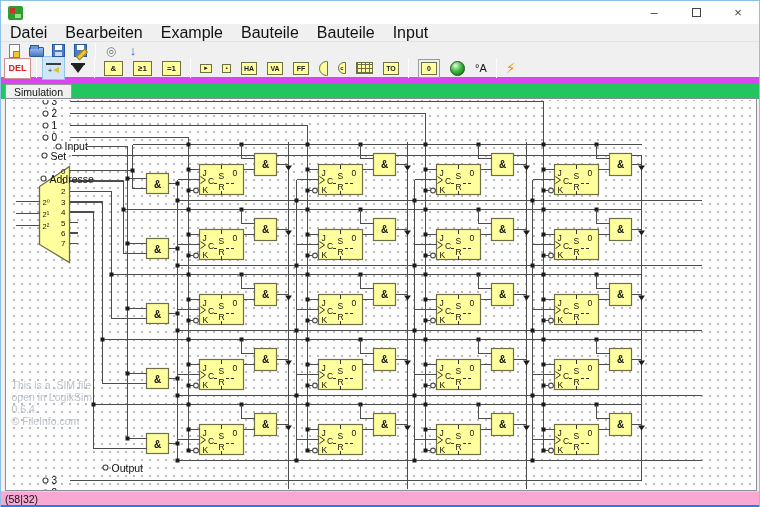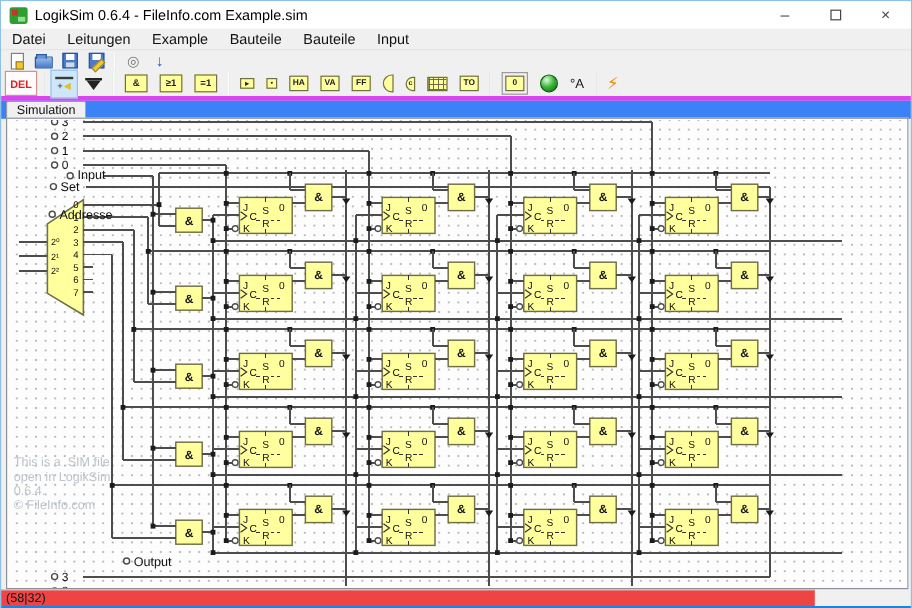--- a/index.html
+++ b/index.html
@@ -18,26 +18,26 @@
     background:#8fe08f; }
   #title-text { font-size:12px; color:#000; }
   #win-controls { margin-left:auto; display:flex; height:100%; }
   .winbtn { width:42px; height:100%; display:flex; align-items:center; justify-content:center;
     color:#444; font-size:13px; }
   .winbtn .maxbox { width:9px; height:9px; border:1px solid #444; display:block; }
 
   
   #menubar { height:18px; background:#f0f0f0; display:flex; align-items:center;
     border-bottom:1px solid #e3e3e3; }
-  .menu-item { font-size:12px; color:#111; padding:1px 9px; }
+  .menu-item { font-size:16px; color:#111; padding:1px 9px; }
 
   
   .toolbar { display:flex; align-items:center; background:#f0f0f0; }
   #toolbar-file { height:17px; padding-left:2px; }
-  #toolbar-comp { height:25px; padding-left:2px; border-bottom:4px solid #d946ef; }
+  #toolbar-comp { height:25px; padding-left:2px; border-bottom:7px solid #d946ef; }
   .tsep { width:1px; height:16px; background:#b8b8b8; border-right:1px solid #fdfdfd;
     margin:0 4px; }
   .tsep.tall { height:20px; }
   .tb { display:flex; align-items:center; justify-content:center; height:16px; min-width:22px; }
 
   .ic-new { width:11px; height:14px; background:#fff; border:1px solid #808080; position:relative; }
   .ic-new:after { content:""; position:absolute; right:-1px; bottom:-1px; width:5px; height:5px;
     background:#f0c830; border:1px solid #a08020; }
   .ic-open { width:15px; height:10px; background:linear-gradient(#9cbef0,#4a7ac8);
     border:1px solid #2a5a9a; border-radius:1px; position:relative; margin-top:3px; }
@@ -80,59 +80,58 @@
   .wiretool .bar { width:15px; height:2px; background:#3a3a3a; margin-bottom:2px; }
   .wiretool .sub { font-size:8px; color:#333; display:flex; align-items:center; }
   .wiretool .tri { width:0; height:0; border-top:3px solid transparent; border-bottom:3px solid transparent;
     border-right:6px solid #d8c232; margin-left:1px; }
   .arrowtool { display:flex; flex-direction:column; align-items:center; }
   .arrowtool .bar { width:14px; height:2px; background:#222; }
   .arrowtool .tri { width:0; height:0; border-left:6px solid transparent; border-right:6px solid transparent;
     border-top:8px solid #222; }
 
   
-  #tabrow { height:15px; position:relative; background:#3b82f6; }
+  #tabrow { height:15px; position:relative; background:#22c55e; }
   #tab-simulation { position:absolute; left:4px; bottom:0; height:15px; padding:0 8px;
     background:#f0f0f0; border:1px solid #9a9a9a; border-bottom:none; font-size:10.5px;
     color:#111; display:flex; align-items:center; border-radius:2px 2px 0 0; }
 
   
   #canvas-frame { position:absolute; left:4px; top:97px; width:752px; height:393px;
     border:1px solid #8a8f99; background:#fff; }
   #canvas { position:absolute; left:1px; top:1px; width:749px; height:390px; background:#fdfdfd;
     background-image:radial-gradient(circle,#b9b9b9 0.8px,rgba(0,0,0,0) 1px);
     background-size:8px 8px; background-position:3px 4px; overflow:hidden; }
   #circuit-svg { position:absolute; left:0; top:0; }
 
   
-  #statusbar { position:absolute; left:0; top:490px; width:678px; height:14px; background:#ef4444;
+  #statusbar { position:absolute; left:0; top:490px; width:758px; height:14px; background:#f9a8d4;
     border-top:1px solid #d6d6d6; display:flex; align-items:center; }
   #status-pos { font-size:10.5px; color:#111; padding-left:4px; }
   #bottom-strip { position:absolute; left:0; top:504px; width:758px; height:3px; background:#1287e8; }
 </style>
 </head>
 <body>
 
 <div id="win">
 
   <div id="titlebar">
     <span id="app-icon"></span>
-    <span id="title-text">LogikSim 0.6.4 - FileInfo.com Example.sim</span>
     <div id="win-controls">
       <span class="winbtn">–</span>
       <span class="winbtn">
           <i class="maxbox"></i>
         </span>
       <span class="winbtn">×</span>
     </div>
   </div>
 
   <div id="menubar">
       <span class="menu-item">Datei</span>
-      <span class="menu-item">Leitungen</span>
+      <span class="menu-item">Bearbeiten</span>
       <span class="menu-item">Example</span>
       <span class="menu-item">Bauteile</span>
       <span class="menu-item">Bauteile</span>
       <span class="menu-item">Input</span>
     </div>
 
   <div id="toolbar-file" class="toolbar">
       <div class="tb">
         <span class="ic-new"></span>
       </div>

